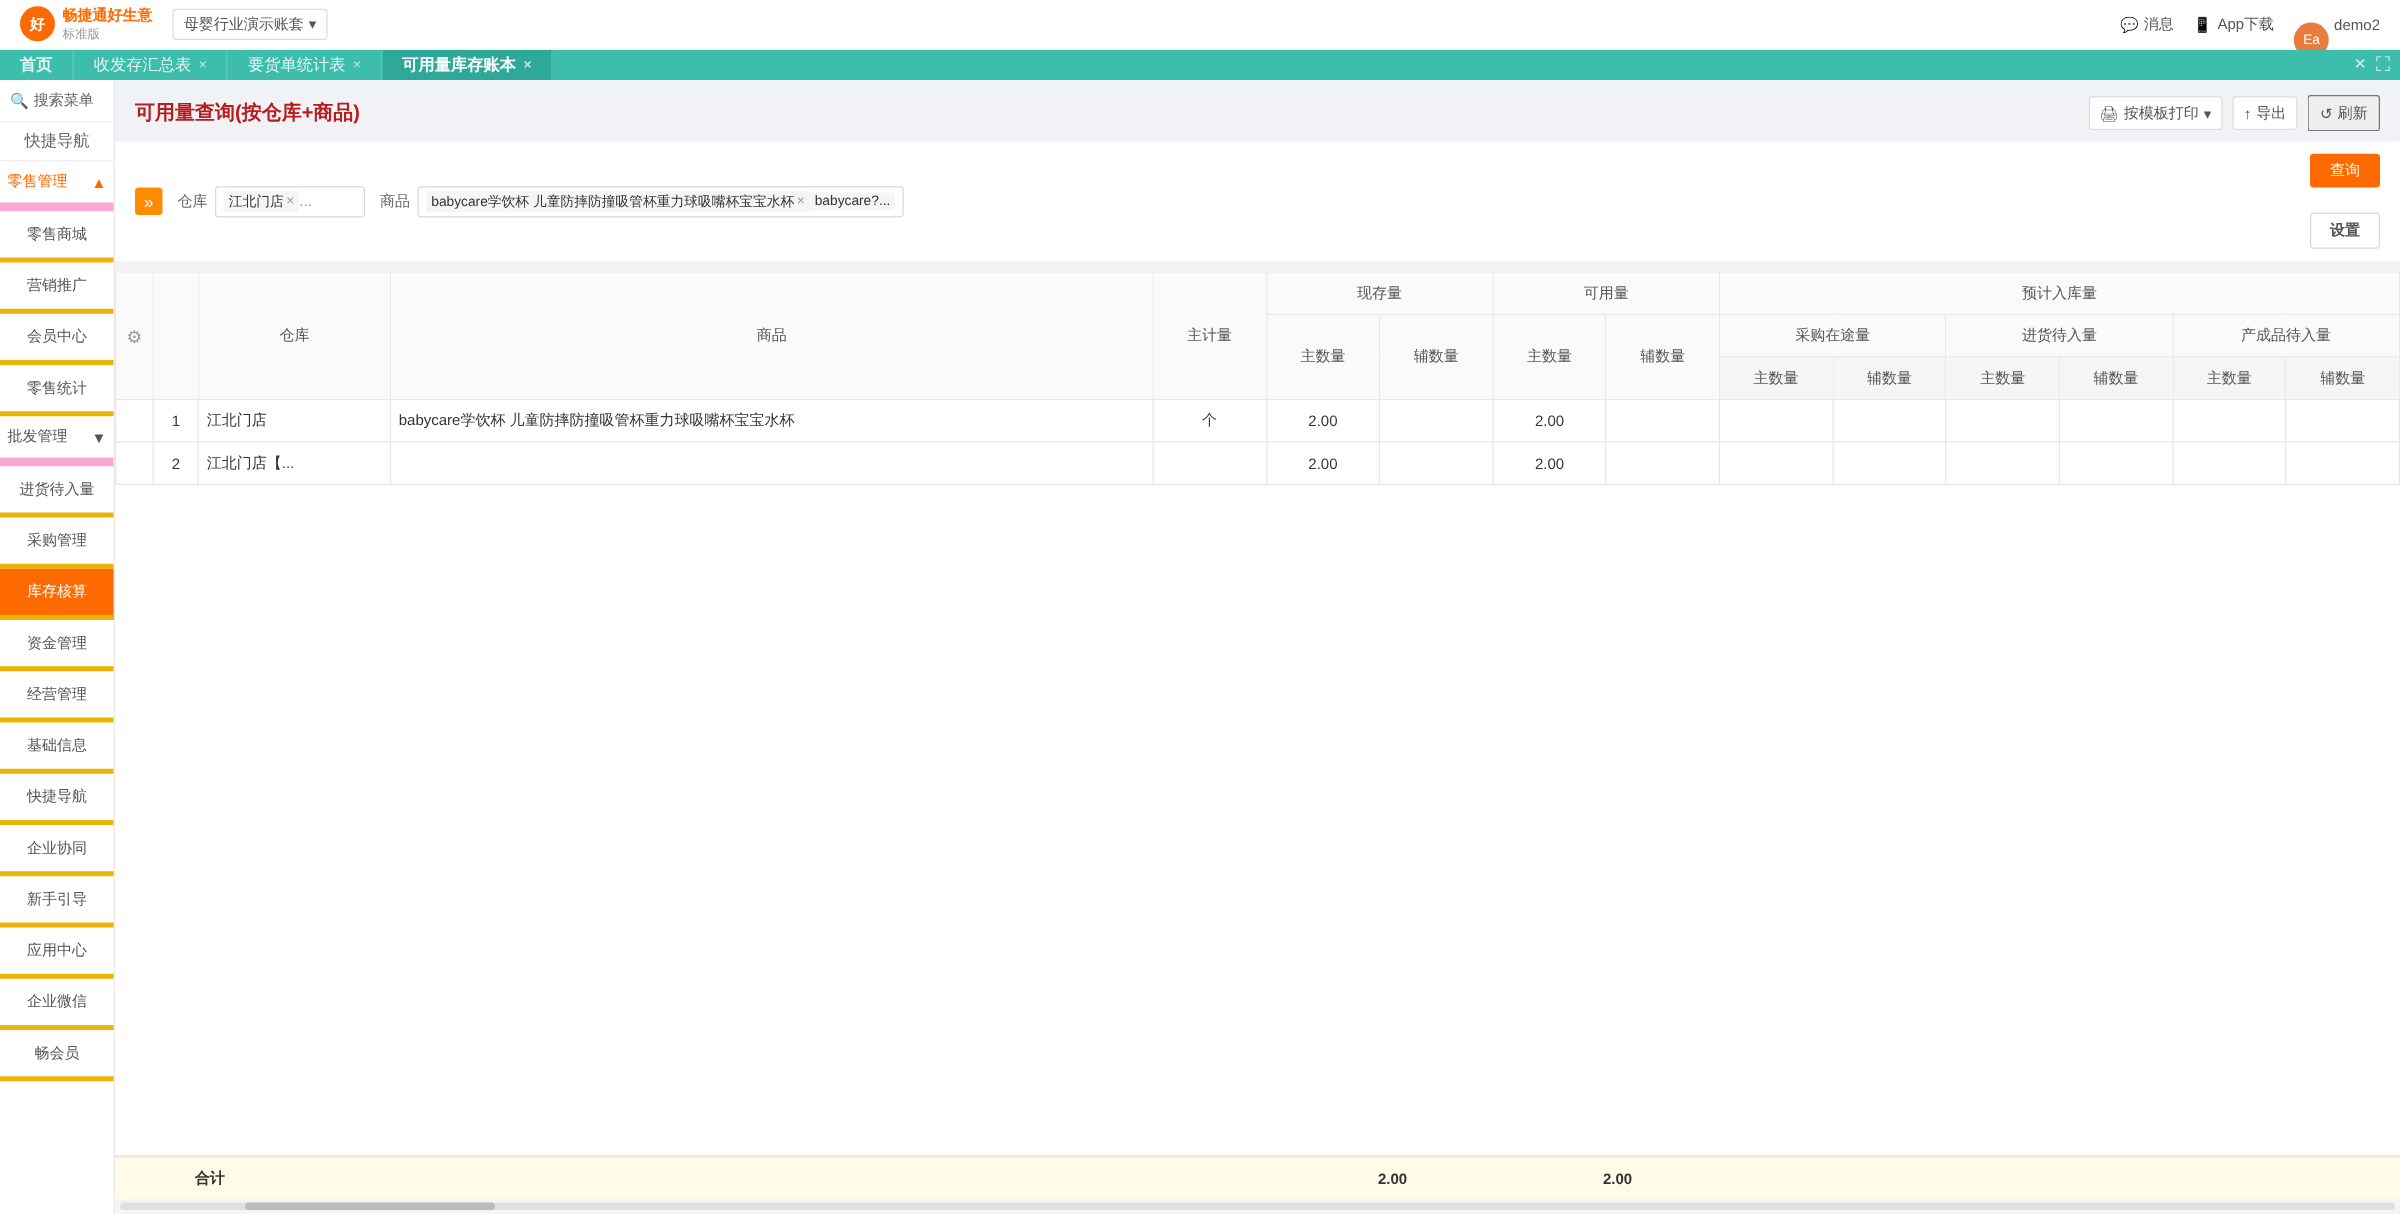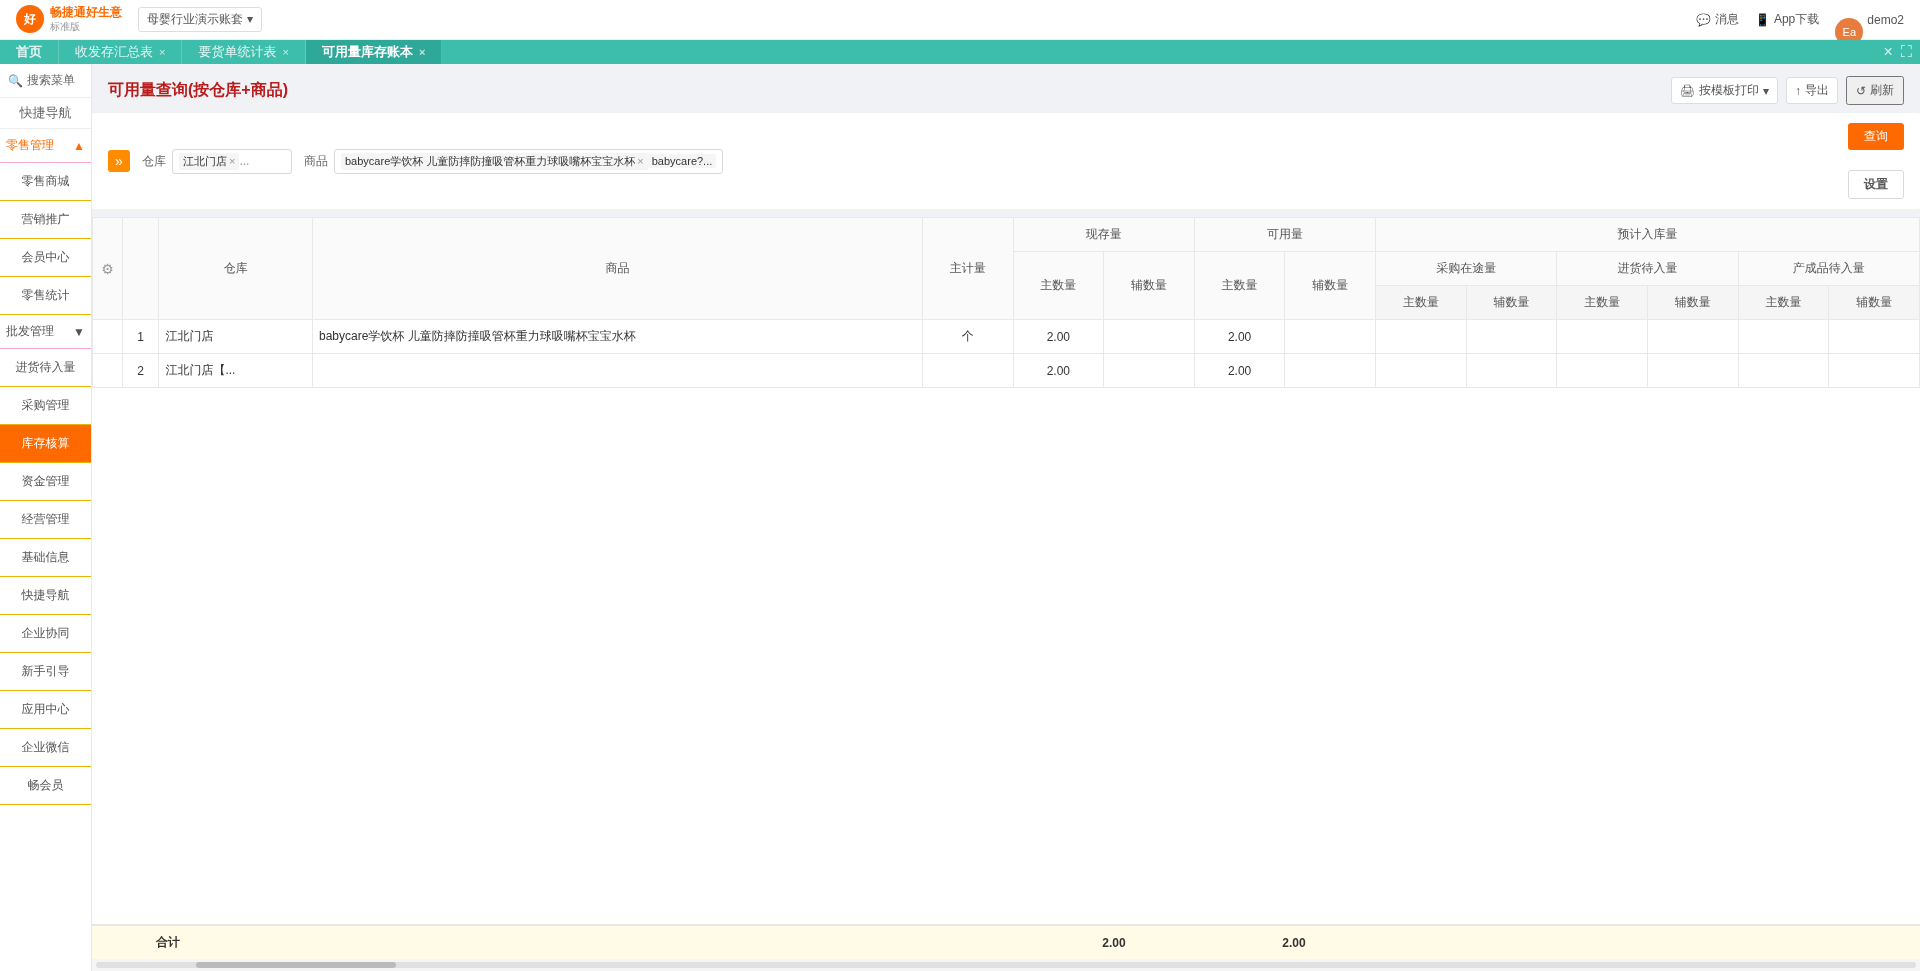--- a/index.html
+++ b/index.html
@@ -113,29 +113,29 @@
       padding: 4px;
       border-bottom: 1px solid #eee;
       display: flex; align-items: center; gap: 4px;
       font-size: 13px; color: #666; cursor: pointer;
       justify-content: center; padding: 6px;
     }
     .sidebar-item {
       padding: 10px 6px;
       display: flex; align-items: center; justify-content: center;
       font-size: 12px; color: #555; cursor: pointer;
-      border-bottom: 1px solid #eab308;
+      border-bottom: 4px solid #eab308;
       text-align: center;
       flex-direction: row; gap: 4px;
     }
     .sidebar-item.active { color: #fff; background: #ff6a00; }
     .sidebar-group {
       padding: 8px 6px;
       font-size: 12px; color: #555; cursor: pointer;
-      border-bottom: 1px solid #f9a8d4;
+      border-bottom: 7px solid #f9a8d4;
       display: flex; align-items: center; justify-content: space-between;
     }
     .sidebar-group.active { color: #ff6a00; }
 
     
     .content {
       flex: 1;
       display: flex;
       flex-direction: column;
       overflow: hidden;

